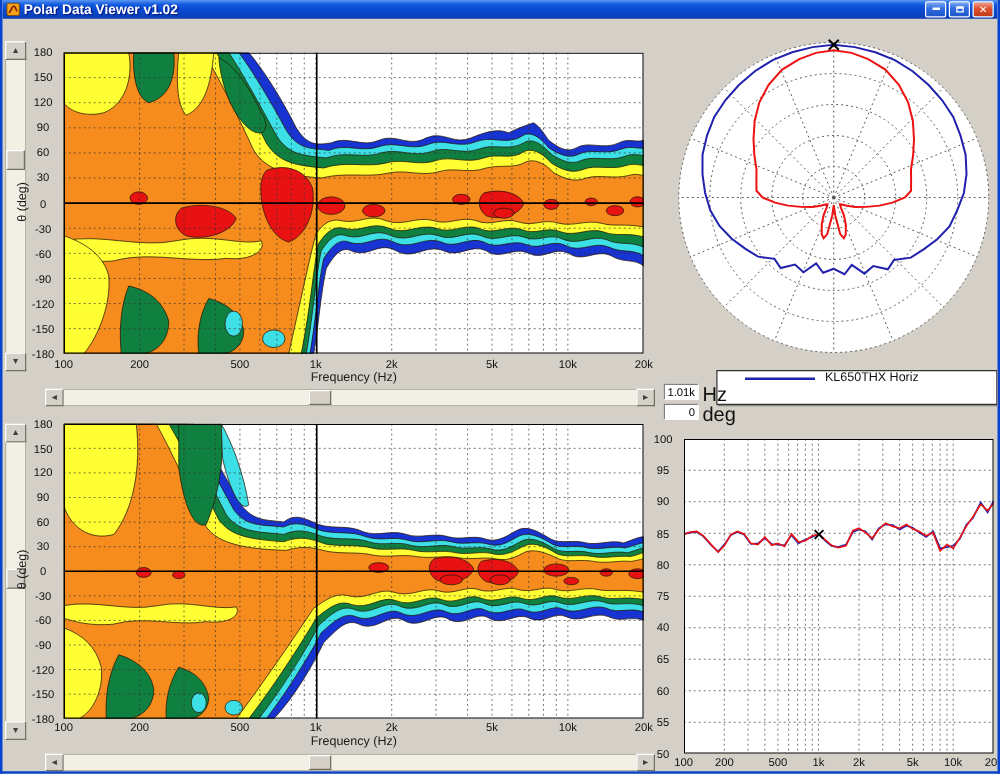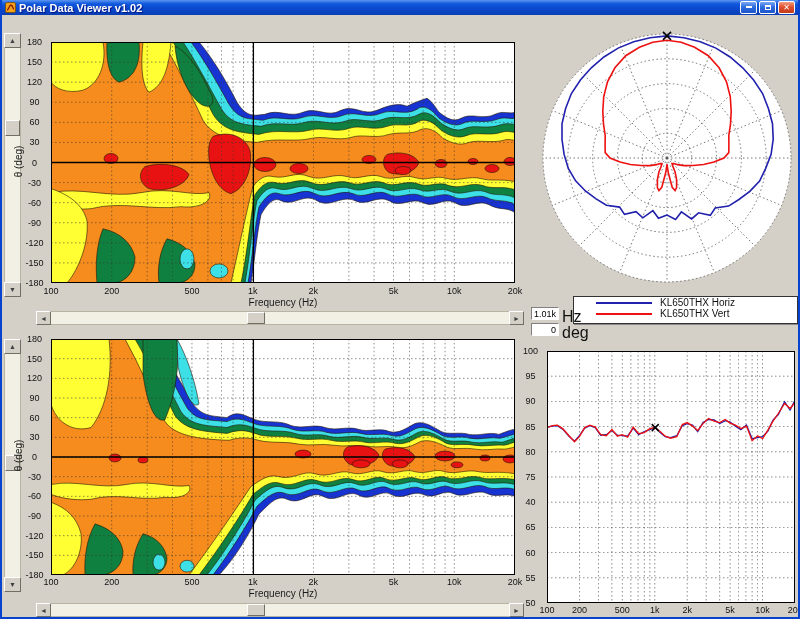--- a/index.html
+++ b/index.html
@@ -334,24 +334,20 @@
       <path d="M133.0 184.0 L124.5 187.2 L118.9 179.7 L108.8 186.8 L102.0 180.7 L90.5 183.4 L85.6 176.1 L72.4 174.3 L62.1 167.9 L51.4 160.0 L41.6 149.8 L34.3 137.4 L30.1 123.4 L28.0 108.5 L28.0 92.9 L31.6 77.5 L37.4 62.5 L46.4 49.0 L57.3 36.8 L69.9 26.0 L84.1 17.1 L99.7 10.8 L116.1 6.7 L133.0 4.9 L149.9 6.7 L166.3 10.8 L181.9 17.1 L196.1 26.0 L208.7 36.8 L219.6 49.0 L228.6 62.5 L234.4 77.5 L238.5 92.7 L239.2 108.3 L237.1 123.4 L231.7 137.4 L225.6 150.1 L215.8 160.4 L204.9 168.5 L194.6 175.1 L181.2 177.0 L176.3 184.4 L164.6 181.8 L157.6 187.9 L147.4 180.9 L141.6 188.4 L133.0 184.0 Z" fill="none" stroke="#2121AD" stroke-width="1.6"></path>
       <path d="M133.0 133.2 L131.7 141.8 L127.8 156.3 L124.9 159.5 L123.4 156.5 L123.4 148.5 L124.9 141.0 L127.3 135.1 L128.0 132.5 L126.4 132.6 L122.5 133.6 L116.0 134.6 L106.8 134.5 L96.4 133.5 L86.1 131.1 L76.0 127.0 L71.2 121.6 L71.1 113.9 L71.2 104.5 L69.5 93.2 L68.8 80.4 L69.7 65.8 L73.5 50.8 L80.9 36.8 L91.7 24.7 L105.4 16.3 L118.8 11.3 L133.0 9.2 L147.2 11.3 L160.6 16.3 L174.3 24.7 L185.1 36.8 L192.5 50.8 L196.3 65.8 L197.2 80.4 L196.5 93.2 L194.8 104.5 L194.9 113.9 L194.8 121.6 L190.0 127.0 L179.9 131.1 L169.6 133.5 L159.2 134.5 L150.0 134.6 L143.5 133.6 L139.6 132.6 L138.0 132.5 L138.7 135.1 L141.1 141.0 L142.6 148.5 L142.6 156.5 L141.1 159.5 L138.2 156.3 L134.3 141.8 L133.0 133.2 Z" fill="none" stroke="#EE1111" stroke-width="1.6"></path>
       <path d="M129 0.8599999999999994 L137 8.86 M129 8.86 L137 0.8599999999999994" stroke="#000" stroke-width="1.6" fill="none"></path>
     </svg>
 
   <div class="legend-box" id="legend-box">
       <div class="legend-row">
         <span class="legend-line" style="border-top-color: rgb(33, 33, 173);"></span>
         <span>KL650THX Horiz</span>
       </div>
-      <div class="legend-row">
-        <span class="legend-line" style="border-top-color: rgb(238, 17, 17);"></span>
-        <span>KL650THX Vert</span>
-      </div>
     </div>
 
   <input class="cursor-field" style="left: 529px; top: 307px;" readonly="" value="1.01k">
   <div class="cursor-unit" style="left:560px;top:308px;">Hz</div>
   <input class="cursor-field" style="left: 529px; top: 323px;" readonly="" value="0">
   <div class="cursor-unit" style="left:560px;top:324px;">deg</div>
 
   <div class="yticks yticks-spl" style="left:518px;top:351px;width:25px;height:252px;">
       <span class="tick-label" style="top: 0%;">100</span>
       <span class="tick-label" style="top: 10%;">95</span>

